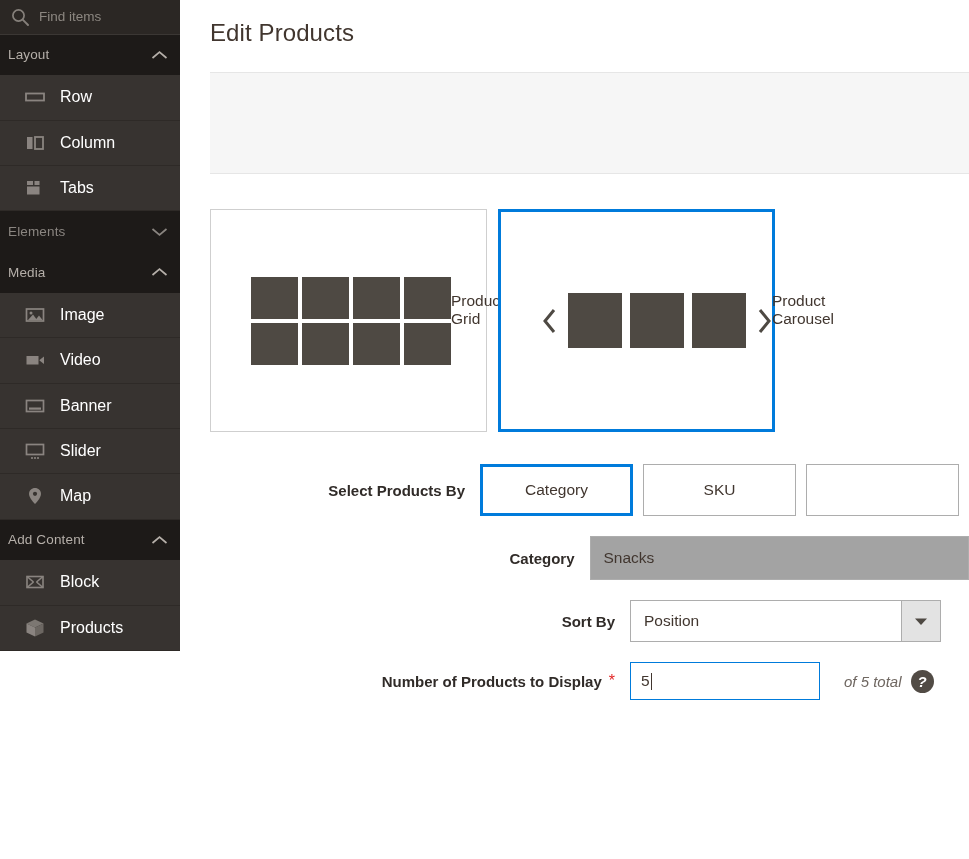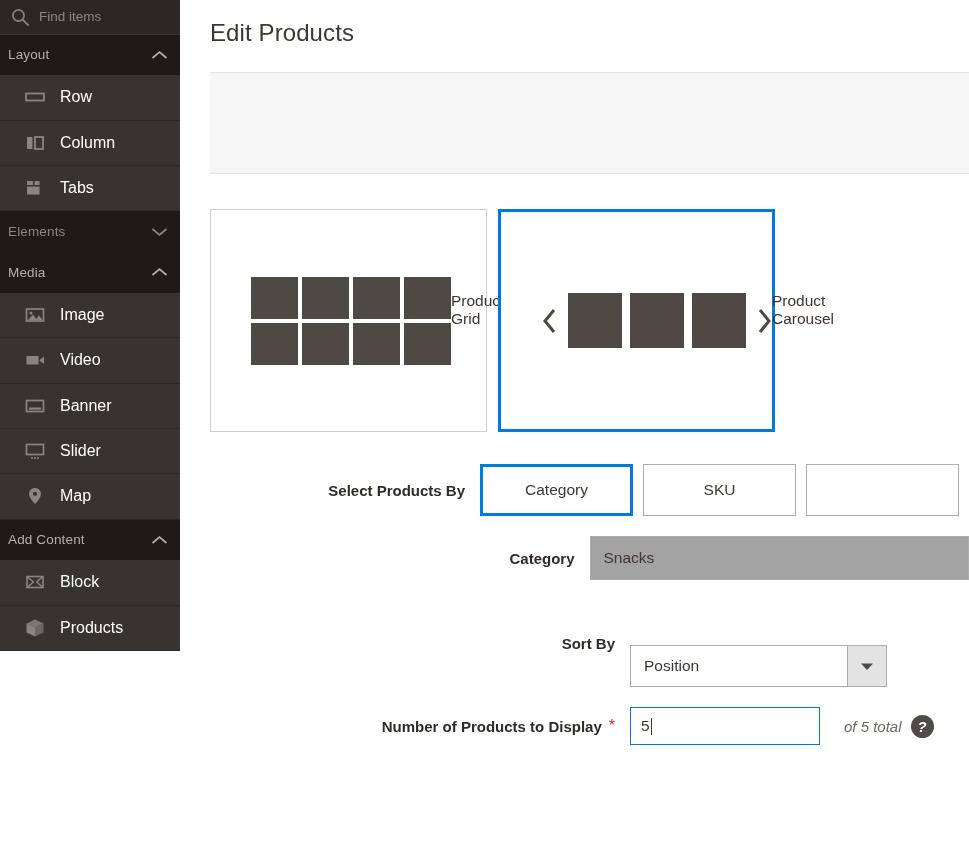--- a/index.html
+++ b/index.html
@@ -152,21 +152,21 @@
   .txt-field {
     height: 44px;
     border: 1px solid #adadad;
     background: #a3a3a3;
     display: flex; align-items: center;
     padding-left: 13px;
     font-size: 15.5px; color: #41362f;
   }
   .txt-field.wide { width: 420px; }
 
-  .select-wrap { display: flex; height: 42px; width: 257px; margin-top: 45px; }
+  .select-wrap { display: flex; height: 42px; width: 311px; }
   .select-face {
     flex: 1 1 auto;
     border: 1px solid #adadad; border-right: 0;
     background: #fff;
     display: flex; align-items: center;
     padding-left: 13px;
     font-size: 15.5px; color: #41362f;
   }
   .select-arrow {
     width: 40px;

